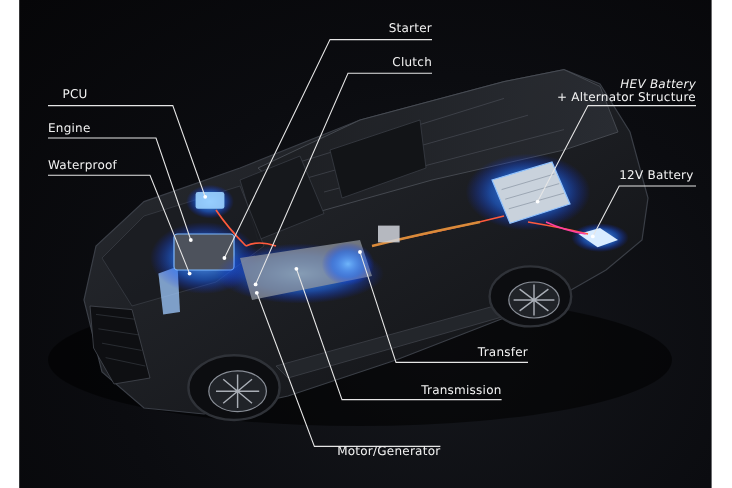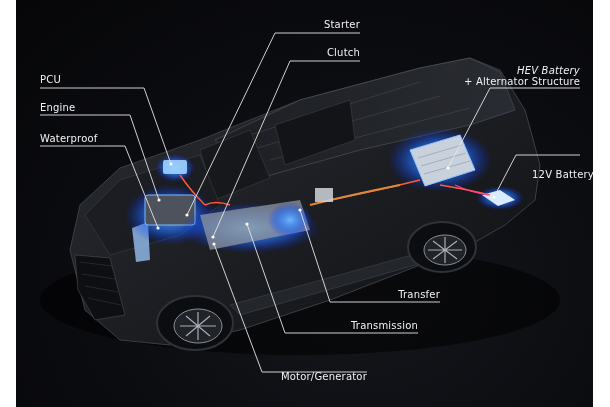--- a/index.html
+++ b/index.html
@@ -100,23 +100,23 @@
     <circle cx="187" cy="215" r="1.6"></circle>
       <circle cx="213" cy="237" r="1.6"></circle>
       <circle cx="448" cy="168" r="1.6"></circle>
     <circle cx="494" cy="197" r="1.6"></circle>
       <circle cx="300" cy="210" r="1.6"></circle>
       <circle cx="247" cy="224" r="1.6"></circle>
     <circle cx="214" cy="244" r="1.6"></circle>
   </g>
 </svg>
 
-<div class="label" style="left:40px;top:74px;">PCU</div>
+<div class="label" style="left:52px;top:74px;">PCU</div>
 <div class="label" style="left:40px;top:102px;text-align:center;">Engine</div>
 <div class="label" style="left:40px;top:133px;">Waterproof</div>
 <div class="label r" style="right:250px;top:19px;">Starter</div>
 <div class="label r" style="right:250px;top:47px;">Clutch</div>
 <div class="label r" style="right:30px;top:65px;font-style:italic;">HEV Battery</div>
 <div class="label r" style="right:30px;top:76px;">+ Alternator Structure</div>
-<div class="label r" style="right:16px;top:141px;margin-top:28px;">12V Battery</div>
+<div class="label r" style="right:32px;top:141px;">12V Battery</div>
 <div class="label r" style="right:170px;top:289px;">Transfer</div>
 <div class="label r" style="right:192px;top:320px;margin-left:35px;">Transmission</div>
 <div class="label r" style="right:243px;top:371px;">Motor/Generator</div>
 
 </body></html>

